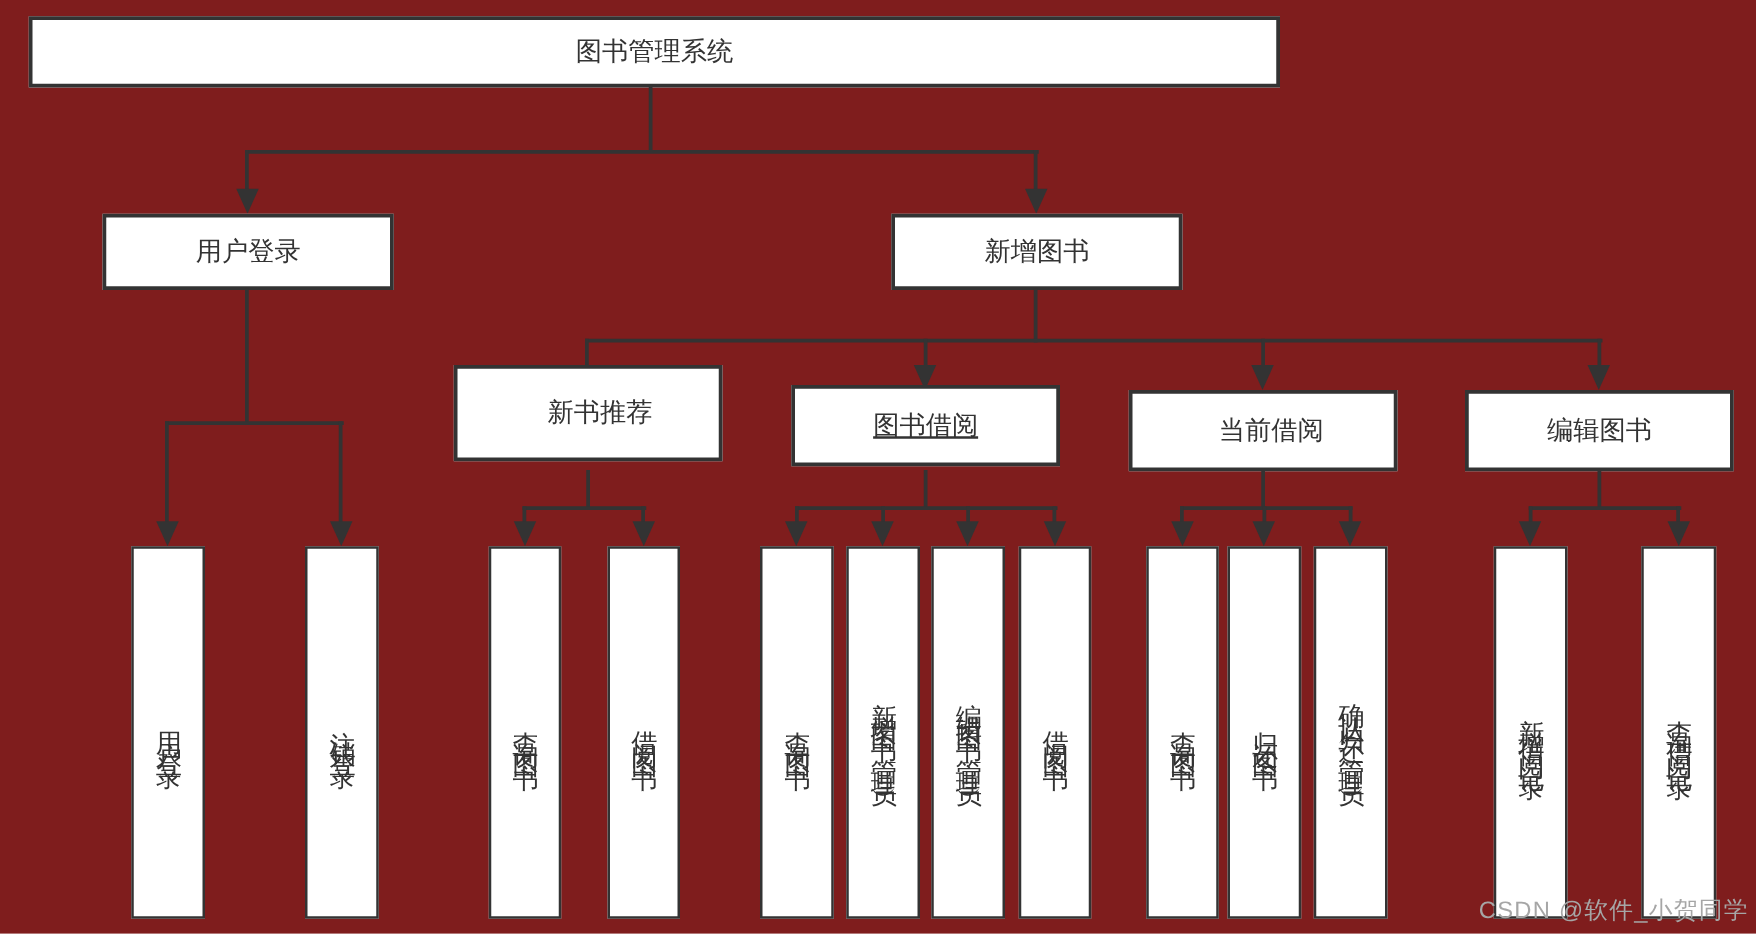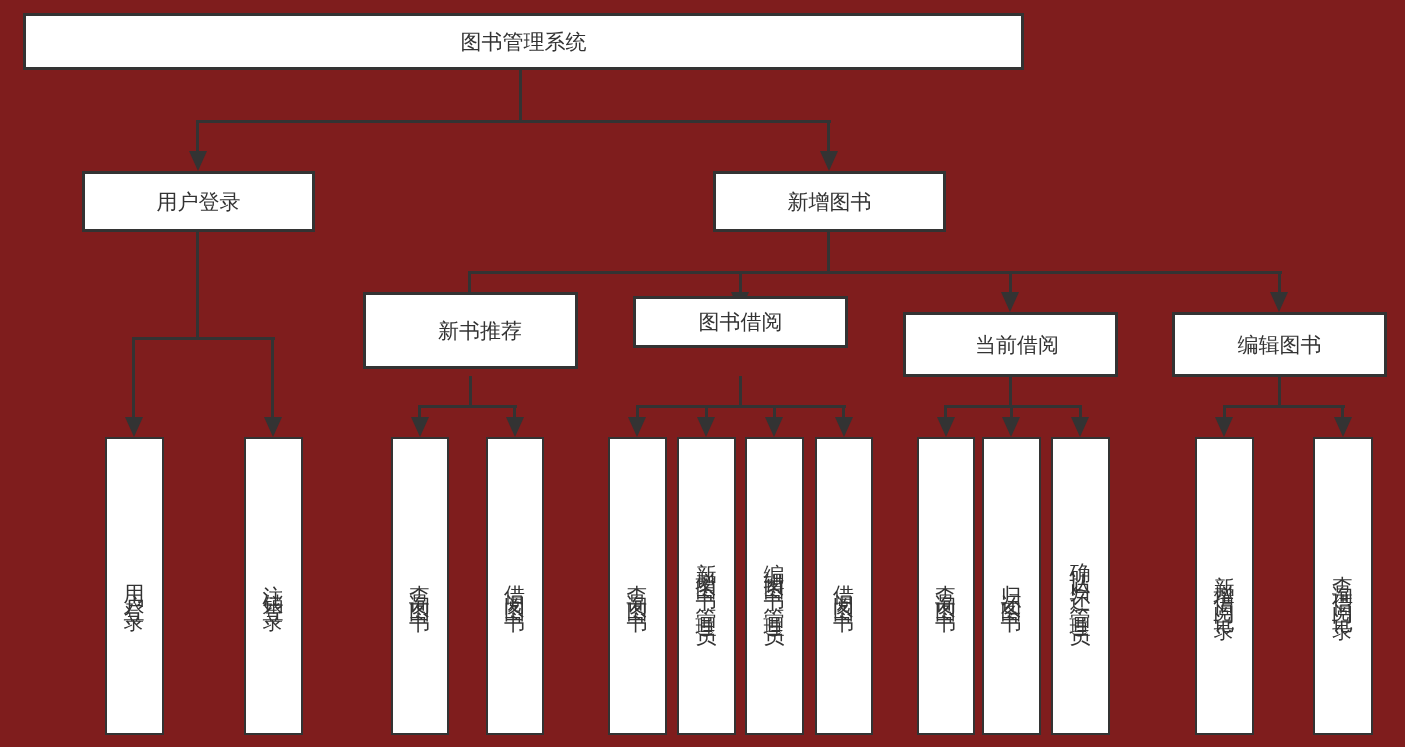--- a/index.html
+++ b/index.html
@@ -78,21 +78,21 @@
   <div class="v" style="left:468px; top:271px; height:23px;"></div>
   <div class="ah" style="left:461px; top:292px;"></div>
   <div class="v" style="left:739px; top:271px; height:23px;"></div>
   <div class="ah" style="left:731px; top:292px;"></div>
   <div class="v" style="left:1009px; top:271px; height:23px;"></div>
   <div class="ah" style="left:1001px; top:292px;"></div>
   <div class="v" style="left:1278px; top:271px; height:23px;"></div>
   <div class="ah" style="left:1270px; top:292px;"></div>
 
   <div class="box" style="left:363px; top:292px; width:215px; height:77px;padding-left:19px;">新书推荐</div>
-  <div class="box" style="left:633px; top:296px; width:215px; height:52px;">图书借阅</div>
+  <div class="box" style="left:633px; top:308px; width:215px; height:65px;text-decoration:underline;">图书借阅</div>
   <div class="box" style="left:903px; top:312px; width:215px; height:65px;padding-left:13px;">当前借阅</div>
   <div class="box" style="left:1172px; top:312px; width:215px; height:65px;">编辑图书</div>
 
   <div class="v" style="left:469px; top:376px; height:32px;"></div>
   <div class="v" style="left:739px; top:376px; height:32px;"></div>
   <div class="v" style="left:1009px; top:376px; height:32px;"></div>
   <div class="v" style="left:1278px; top:376px; height:32px;"></div>
 
   <div class="h" style="left:418px; top:405px; width:99px;"></div>
   <div class="h" style="left:636px; top:405px; width:210px;"></div>
@@ -136,14 +136,15 @@
   <div class="box vbox" style="left:745px; top:437px; width:59px; height:298px;">编辑图书（管理员）</div>
   <div class="box vbox" style="left:815px; top:437px; width:58px; height:298px;">借阅图书</div>
 
   <div class="box vbox" style="left:917px; top:437px; width:58px; height:298px;">查询图书</div>
   <div class="box vbox" style="left:982px; top:437px; width:59px; height:298px;">归还图书</div>
   <div class="box vbox" style="left:1051px; top:437px; width:59px; height:298px;">确认归还（管理员）</div>
 
   <div class="box vbox" style="left:1195px; top:437px; width:59px; height:298px;">新增借阅记录</div>
   <div class="box vbox" style="left:1313px; top:437px; width:60px; height:298px;">查询借阅记录</div>
 
+  <div class="watermark" style="left:1183px; top:715px;">CSDN @软件_小贺同学</div>
 
 </div>
 
 </body></html>

